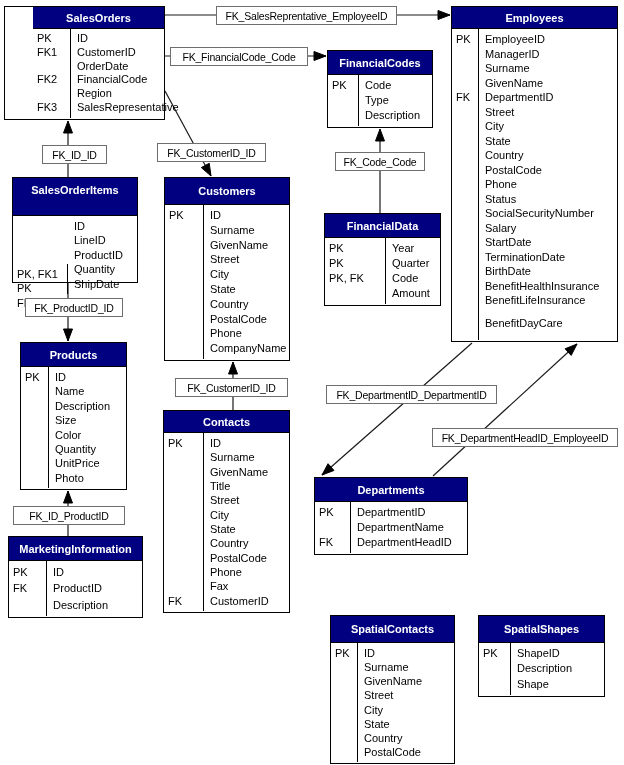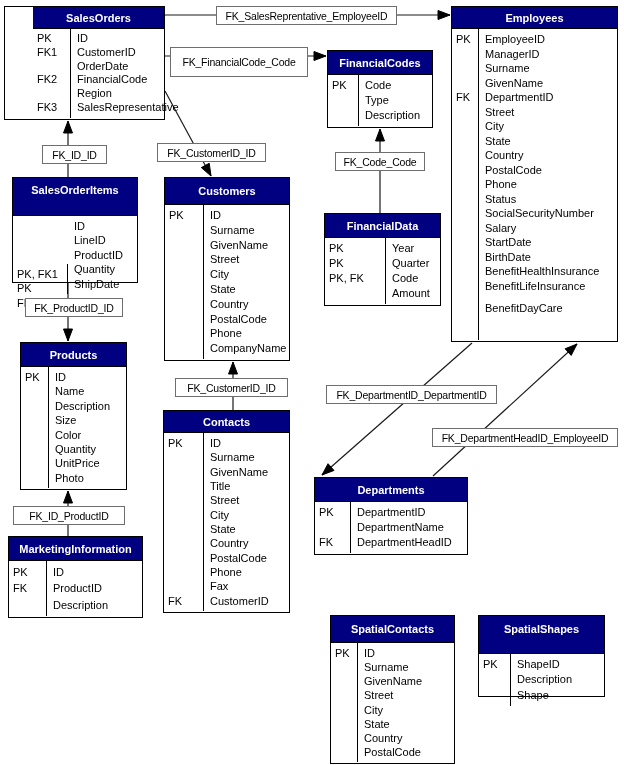--- a/index.html
+++ b/index.html
@@ -267,20 +267,21 @@
           <div class="cell" style="height: 14.5238px; line-height: 14.5238px;">Street</div>
           <div class="cell" style="height: 14.5238px; line-height: 14.5238px;">City</div>
           <div class="cell" style="height: 14.5238px; line-height: 14.5238px;">State</div>
           <div class="cell" style="height: 14.5238px; line-height: 14.5238px;">Country</div>
           <div class="cell" style="height: 14.5238px; line-height: 14.5238px;">PostalCode</div>
           <div class="cell" style="height: 14.5238px; line-height: 14.5238px;">Phone</div>
           <div class="cell" style="height: 14.5238px; line-height: 14.5238px;">Status</div>
           <div class="cell" style="height: 14.5238px; line-height: 14.5238px;">SocialSecurityNumber</div>
           <div class="cell" style="height: 14.5238px; line-height: 14.5238px;">Salary</div>
           <div class="cell" style="height: 14.5238px; line-height: 14.5238px;">StartDate</div>
+          <div class="cell" style="height: 14.5238px; line-height: 14.5238px;">TerminationDate</div>
           <div class="cell" style="height: 14.5238px; line-height: 14.5238px;">BirthDate</div>
           <div class="cell" style="height: 14.5238px; line-height: 14.5238px;">BenefitHealthInsurance</div>
           <div class="cell" style="height: 14.5238px; line-height: 14.5238px;">BenefitLifeInsurance</div>
           <div class="cell" style="height: 14.5238px; line-height: 14.5238px; margin-top: 8px;">BenefitDayCare</div>
         </div>
       </div>
     </div>
     <div class="tbl" style="left: 314px; top: 477px; width: 154px; height: 78px;">
       <div class="tbl-h" style="height: 24px; line-height: 24px;">Departments</div>
       <div class="tbl-b" style="height: 51px;">
@@ -315,36 +316,36 @@
           <div class="cell" style="height: 14.125px; line-height: 14.125px;">GivenName</div>
           <div class="cell" style="height: 14.125px; line-height: 14.125px;">Street</div>
           <div class="cell" style="height: 14.125px; line-height: 14.125px;">City</div>
           <div class="cell" style="height: 14.125px; line-height: 14.125px;">State</div>
           <div class="cell" style="height: 14.125px; line-height: 14.125px;">Country</div>
           <div class="cell" style="height: 14.125px; line-height: 14.125px;">PostalCode</div>
         </div>
       </div>
     </div>
     <div class="tbl" style="left: 478px; top: 615px; width: 127px; height: 82px;">
-      <div class="tbl-h" style="height: 38px; line-height: 27px;">SpatialShapes</div>
+      <div class="tbl-h" style="height: 27px; line-height: 27px;">SpatialShapes</div>
       <div class="tbl-b" style="height: 52px;">
         <div class="keycol" style="width: 32px;">
           <div class="cell" style="height: 15.3333px; line-height: 15.3333px;">PK</div>
           <div class="cell" style="height: 15.3333px; line-height: 15.3333px;"></div>
           <div class="cell" style="height: 15.3333px; line-height: 15.3333px;"></div>
         </div>
         <div class="namecol">
           <div class="cell" style="height: 15.3333px; line-height: 15.3333px;">ShapeID</div>
           <div class="cell" style="height: 15.3333px; line-height: 15.3333px;">Description</div>
           <div class="cell" style="height: 15.3333px; line-height: 15.3333px;">Shape</div>
         </div>
       </div>
     </div>
     <div class="fk-label" style="left: 216px; top: 6px; width: 181px; height: 19px;">FK_SalesReprentative_EmployeeID</div>
-    <div class="fk-label" style="left: 170px; top: 47px; width: 138px; height: 30px; text-align: right;">FK_FinancialCode_Code</div>
+    <div class="fk-label" style="left: 170px; top: 47px; width: 138px; height: 19px; text-align: right;">FK_FinancialCode_Code</div>
     <div class="fk-label" style="left: 42px; top: 145px; width: 65px; height: 19px;">FK_ID_ID</div>
     <div class="fk-label" style="left: 157px; top: 143px; width: 109px; height: 19px;">FK_CustomerID_ID</div>
     <div class="fk-label" style="left: 335px; top: 152px; width: 90px; height: 19px;">FK_Code_Code</div>
     <div class="fk-label" style="left: 25px; top: 298px; width: 98px; height: 19px;">FK_ProductID_ID</div>
     <div class="fk-label" style="left: 13px; top: 506px; width: 112px; height: 19px;">FK_ID_ProductID</div>
     <div class="fk-label" style="left: 175px; top: 378px; width: 113px; height: 19px;">FK_CustomerID_ID</div>
     <div class="fk-label" style="left: 326px; top: 385px; width: 171px; height: 19px;">FK_DepartmentID_DepartmentID</div>
     <div class="fk-label" style="left: 432px; top: 428px; width: 186px; height: 19px;">FK_DepartmentHeadID_EmployeeID</div>
   </div>
 

